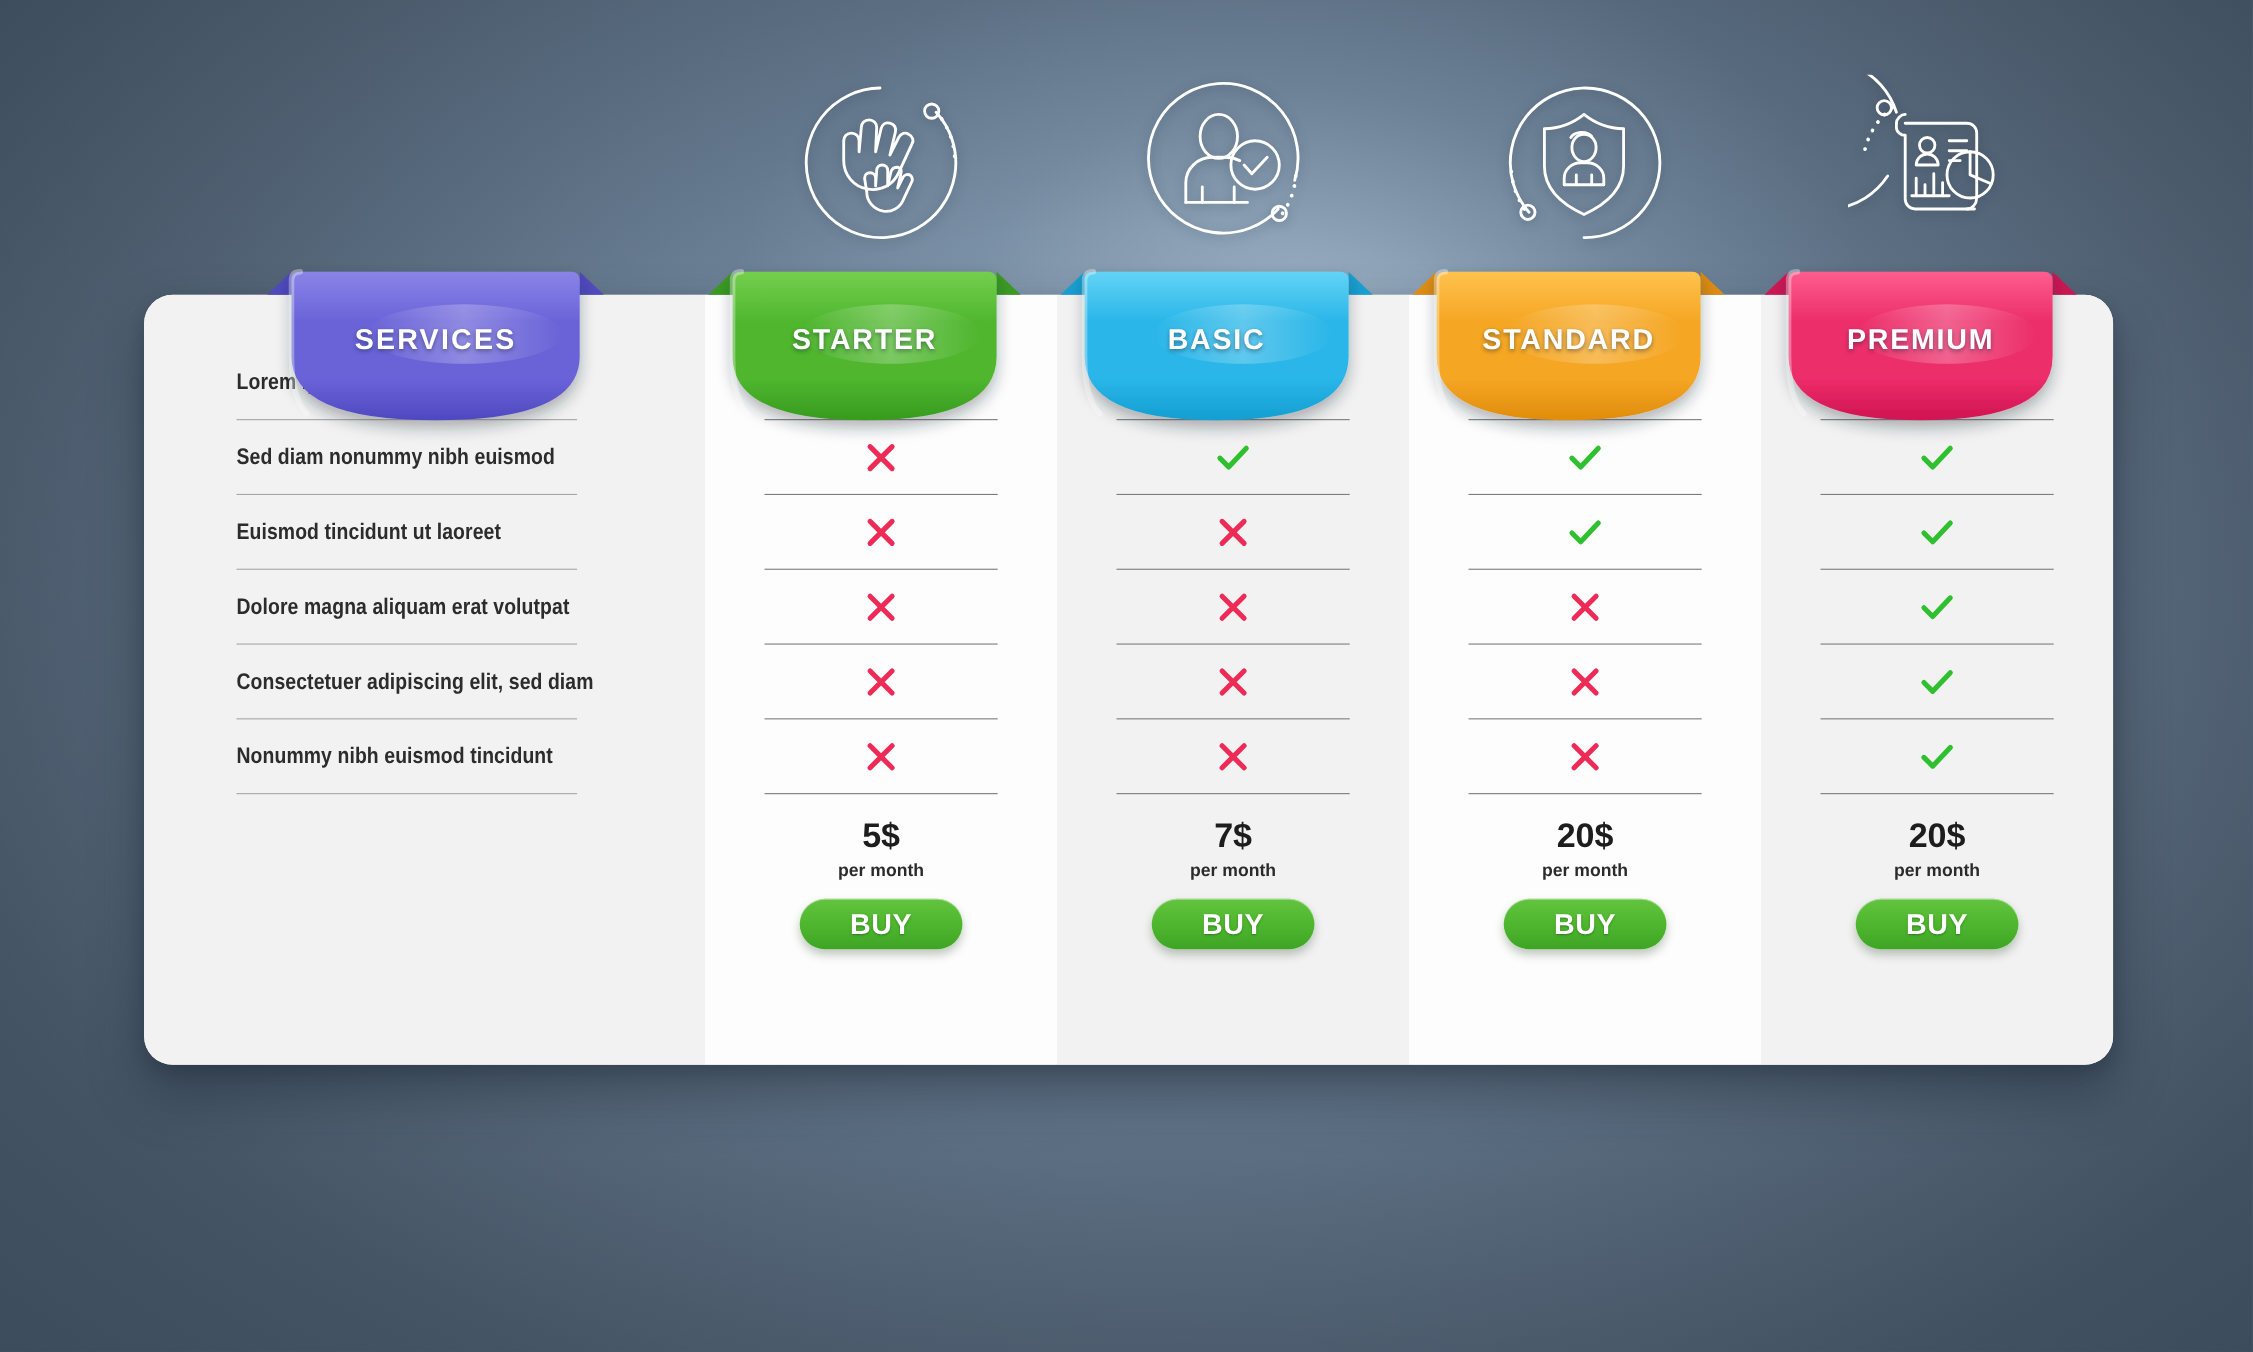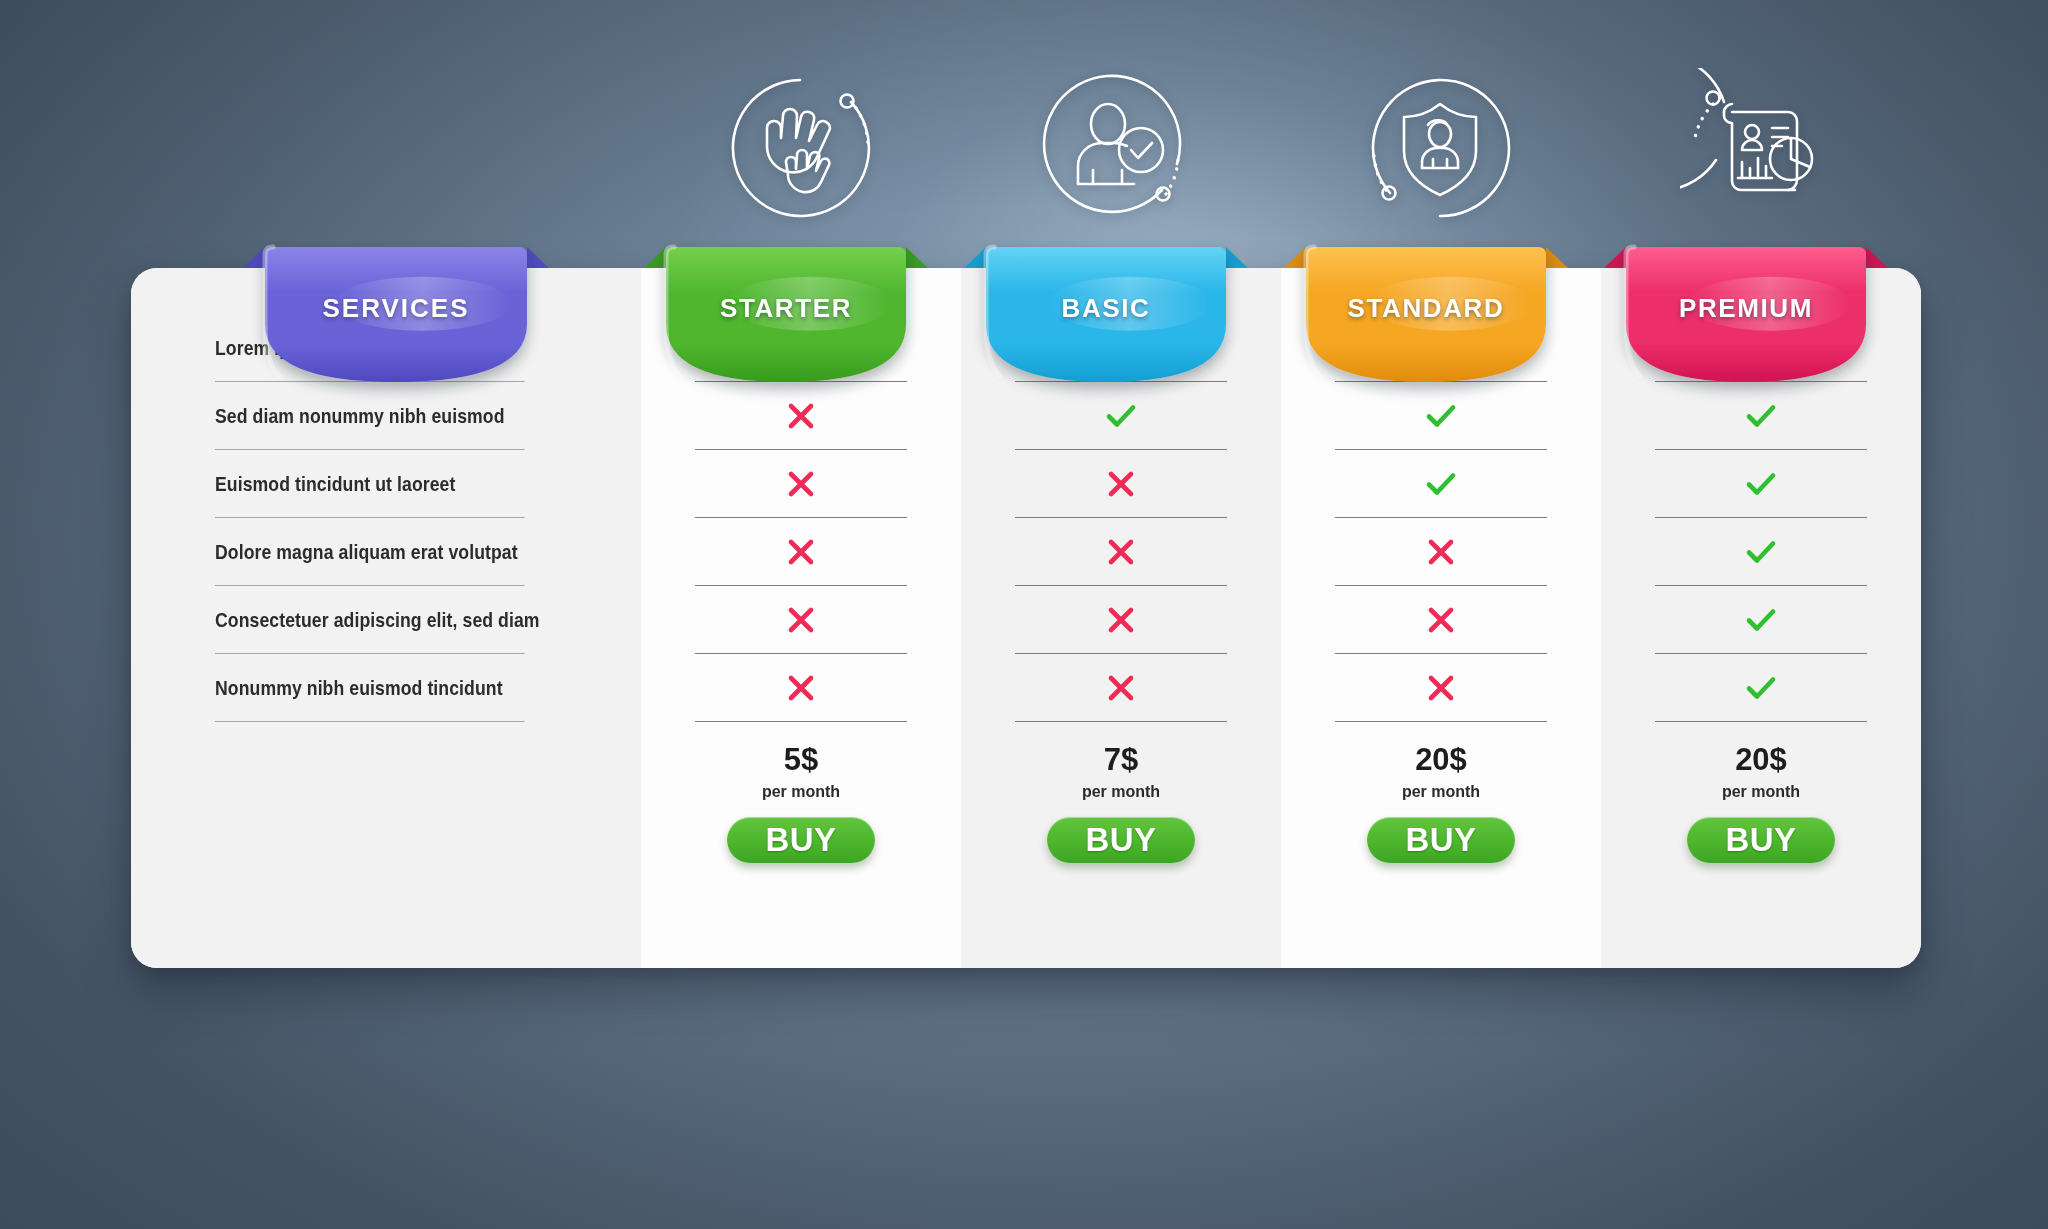--- a/index.html
+++ b/index.html
@@ -71,21 +71,21 @@
   .per{
     font-family:"Liberation Sans Narrow","Liberation Sans",sans-serif;
     font-weight:700;font-size:16px;color:#2b2b2b;display:block;
     margin-top:9px;line-height:1;
   }
   .buy{
     margin:17px auto 0;display:block;width:148px;height:46px;
     border:none;border-radius:23px;cursor:pointer;
     background:linear-gradient(to bottom,#63c43f 0%,#4fb72f 48%,#3da523 100%);
     box-shadow:0 5px 9px rgba(30,60,20,.28),inset 0 1px 0 rgba(255,255,255,.45);
-    color:#fff;font-size:33px;font-weight:700;letter-spacing:.5px;
+    color:#fff;font-size:26px;font-weight:700;letter-spacing:.5px;
     font-family:"Liberation Sans Narrow","Liberation Sans",sans-serif;
     text-shadow:0 1px 2px rgba(20,60,10,.45);
   }
 
   
   .ribbons{position:absolute;left:0;top:0;width:2048px;height:420px;z-index:6;pointer-events:none;}
   .ribbon{position:absolute;width:240px;height:148px;pointer-events:auto;}
   .ribbon svg{display:block;overflow:visible;}
   .ribbon .label{
     position:absolute;left:0;right:0;top:46px;text-align:center;

